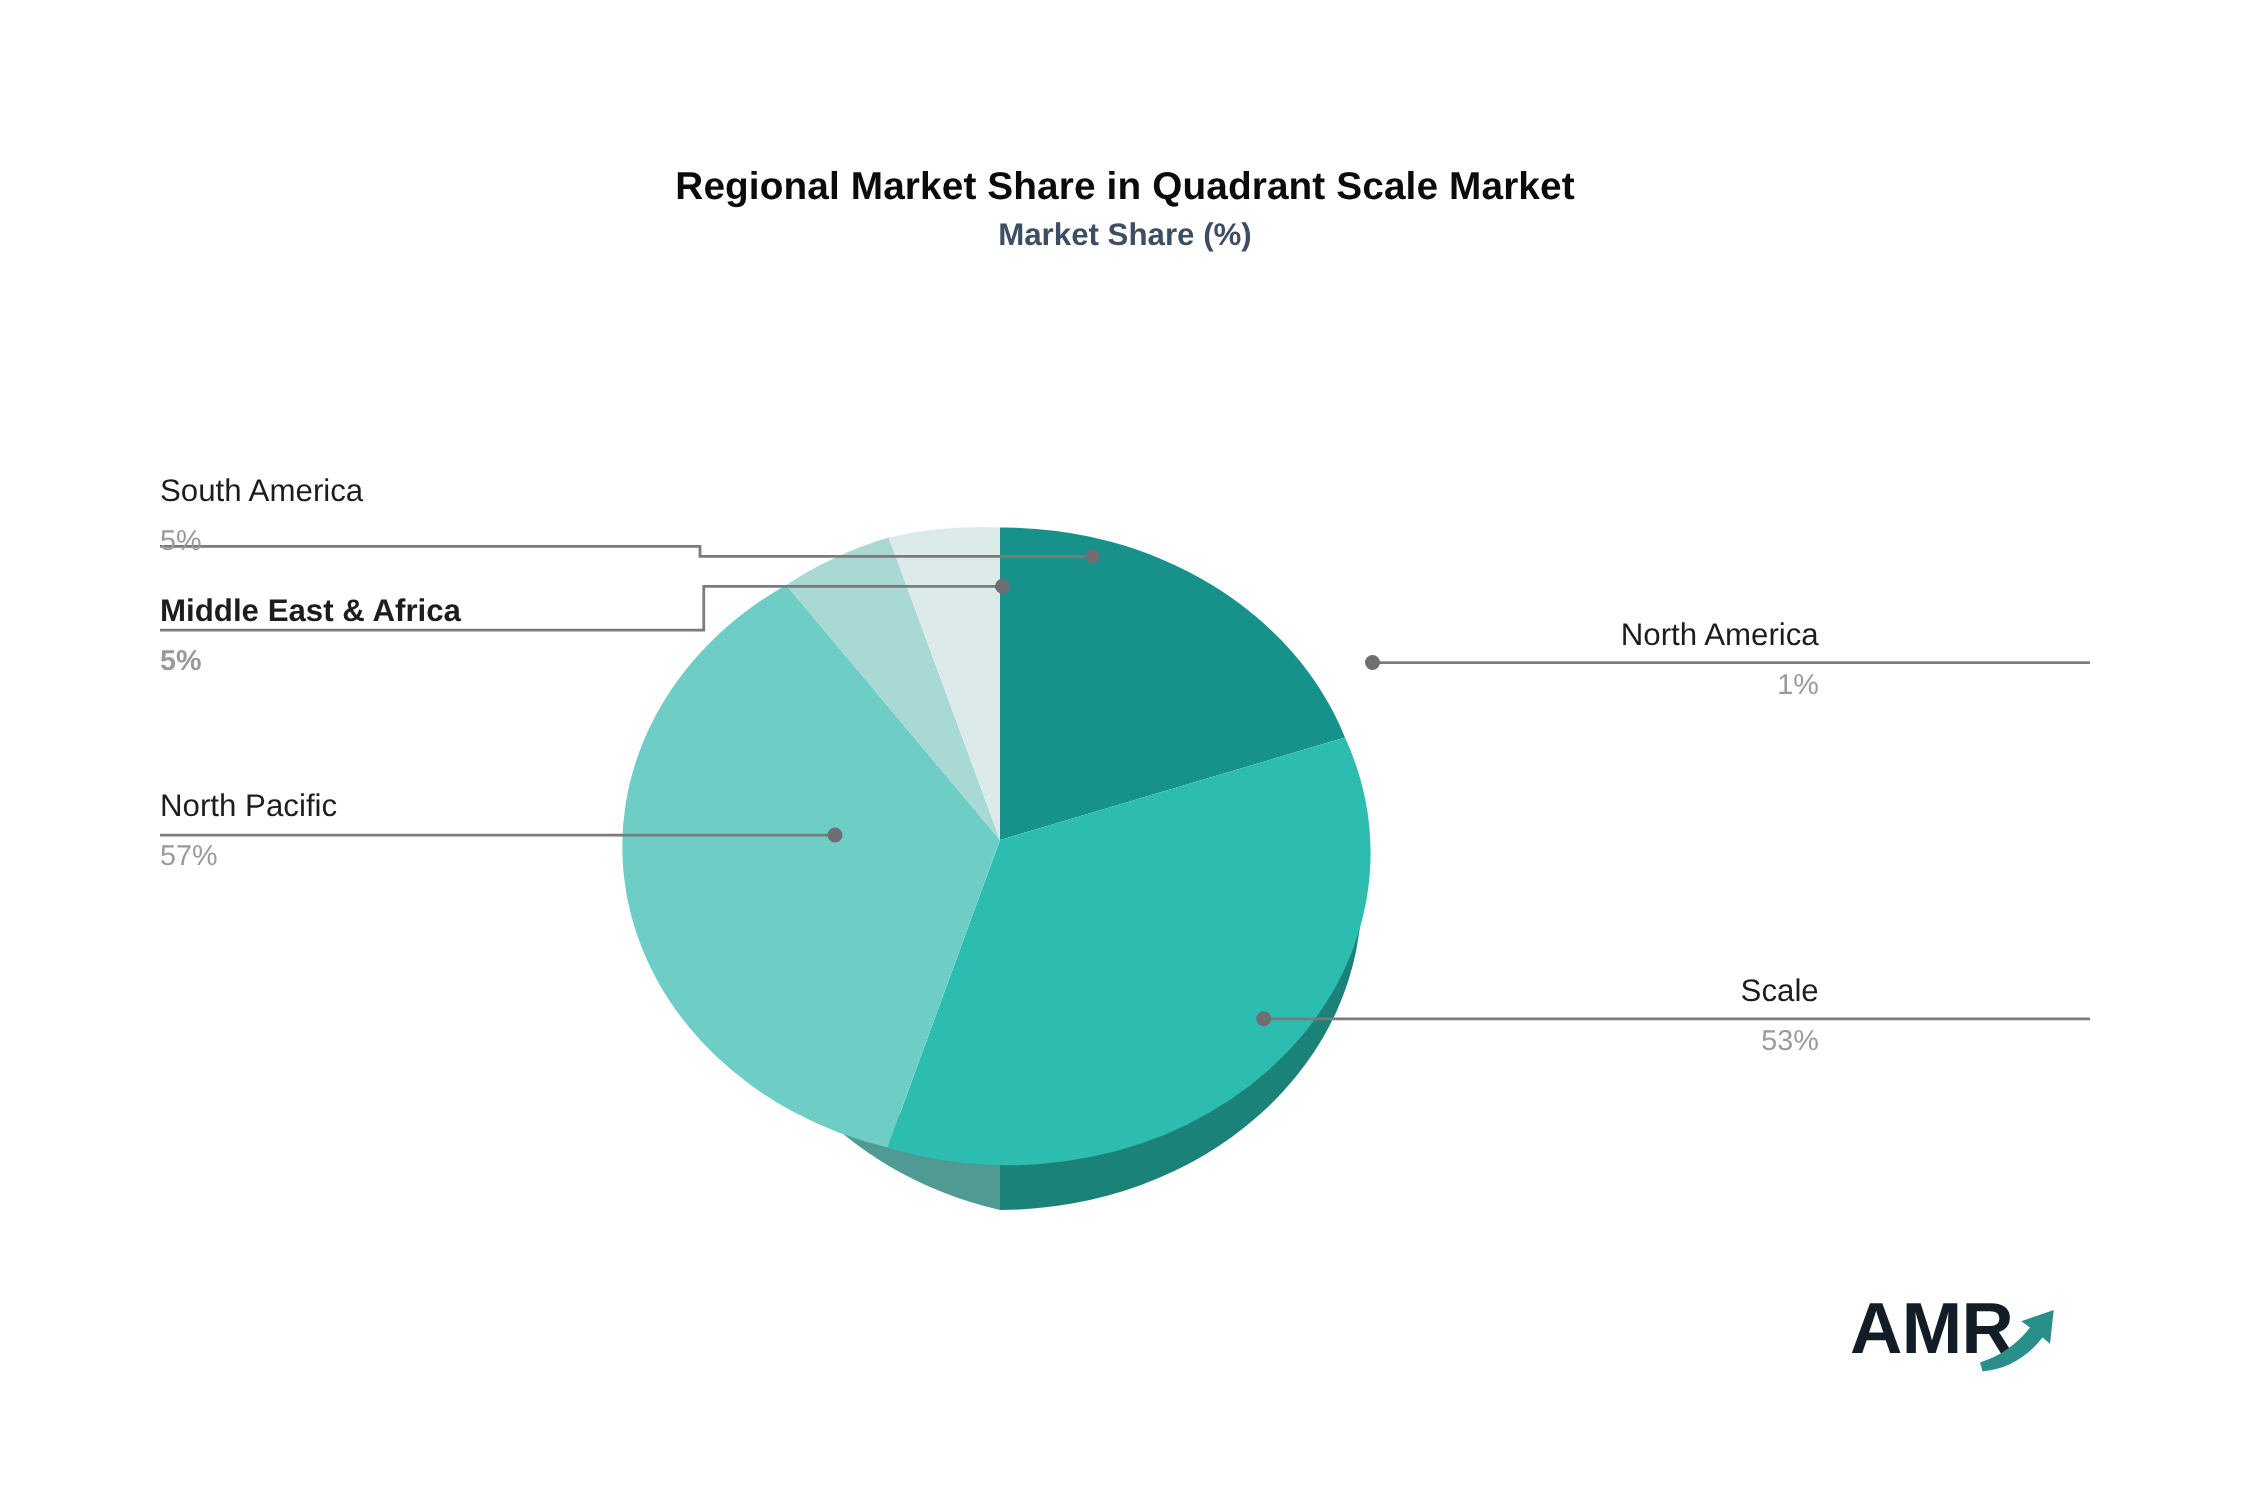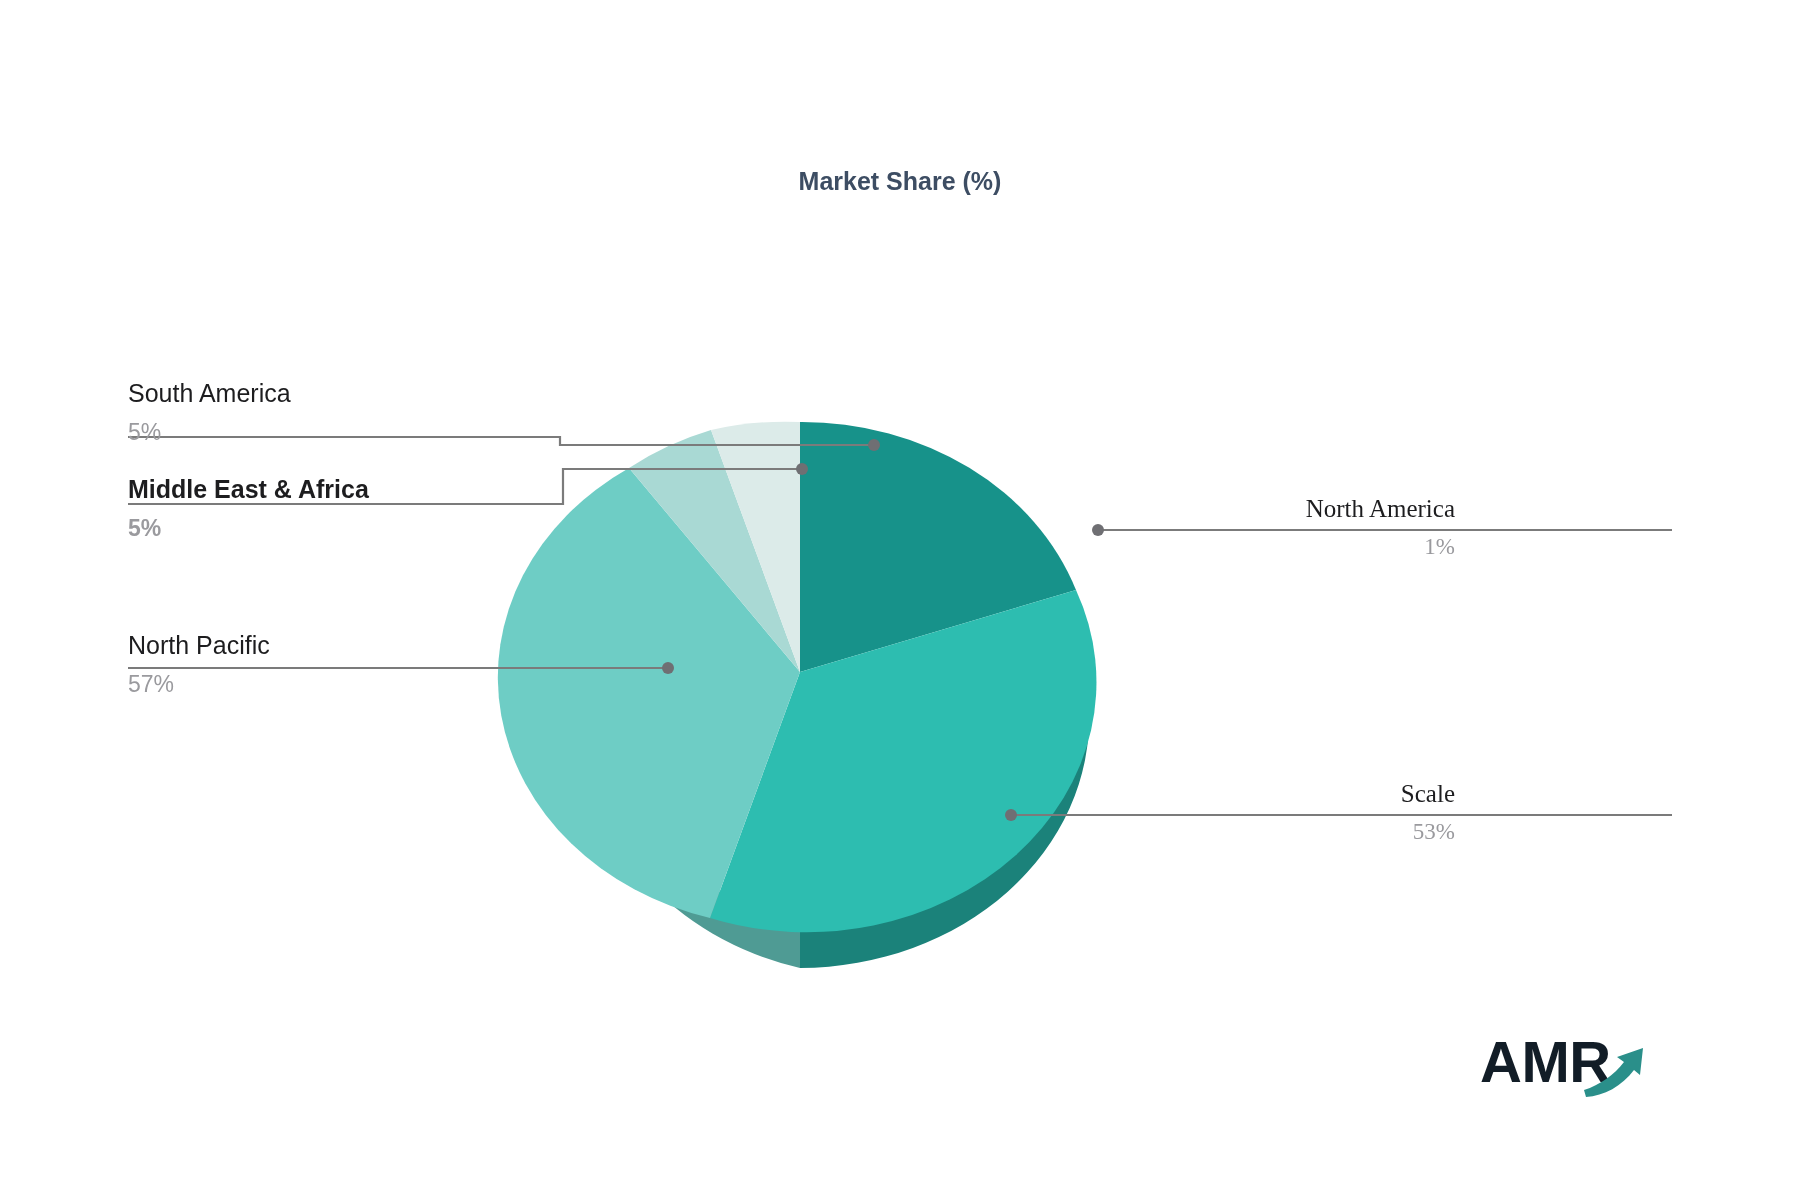--- a/index.html
+++ b/index.html
@@ -38,21 +38,21 @@
     color: #0b0b0b;
     letter-spacing: 0.1px;
     line-height: 1.2;
     margin: 0;
   }
   .chart-subtitle {
     font-size: 25px;
     font-weight: bold;
     color: #3d4d63;
     line-height: 1.2;
-    margin: 36px 0 0 0;
+    margin: 6px 0 0 0;
   }
 
   
   #pie-svg {
     position: absolute;
     left: 0;
     top: 0;
     width: 1800px;
     height: 1196px;
   }
@@ -71,21 +71,21 @@
   .callout .value {
     font-size: 23px;
     color: #9a9a9e;
     line-height: 1.25;
     white-space: nowrap;
     margin-top: 9px;
   }
   .callout.left  .name,
   .callout.left  .value { text-align: left; }
   .callout.right .name,
-  .callout.right .value { text-align: right; font-family: Liberation Serif, serif; }
+  .callout.right .value { text-align: right; }
 
   
   #amr-logo {
     position: absolute;
     left: 1480px;
     top: 1030px;
     width: 175px;
     height: 72px;
   }
   .amr-text {
@@ -95,20 +95,21 @@
     fill: #121d27;
     letter-spacing: -0.5px;
   }
 </style>
 </head>
 <body>
 
 <div id="canvas">
 
   <div class="title-block">
+    <div class="chart-title">Regional Market Share in Quadrant Scale Market</div>
     <div class="chart-subtitle">Market Share (%)</div>
   </div>
 
   <svg id="pie-svg" viewBox="0 0 1800 1196">
 
     <g>
 
       <path fill="#4f9b94" d="M 585 676
                A 290 250 0 0 0 800 922
                L 800 968

